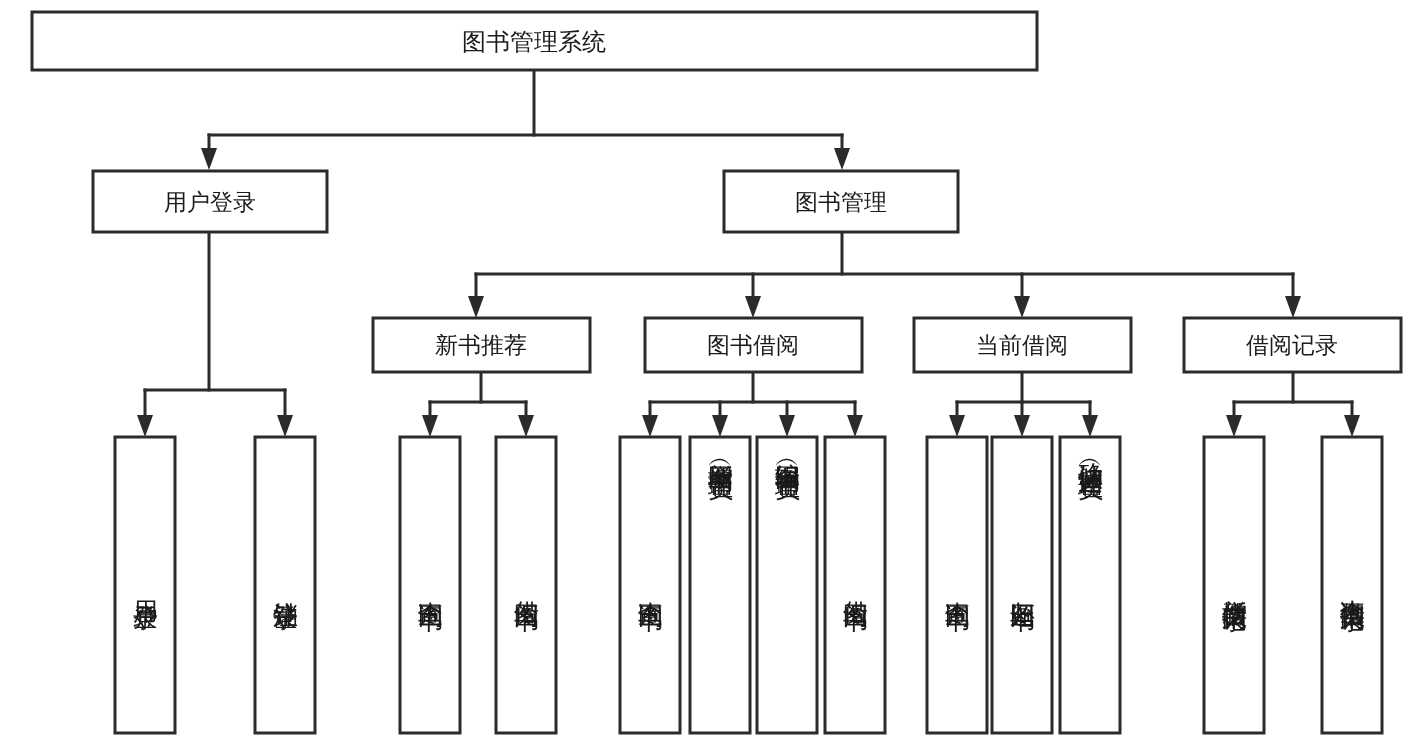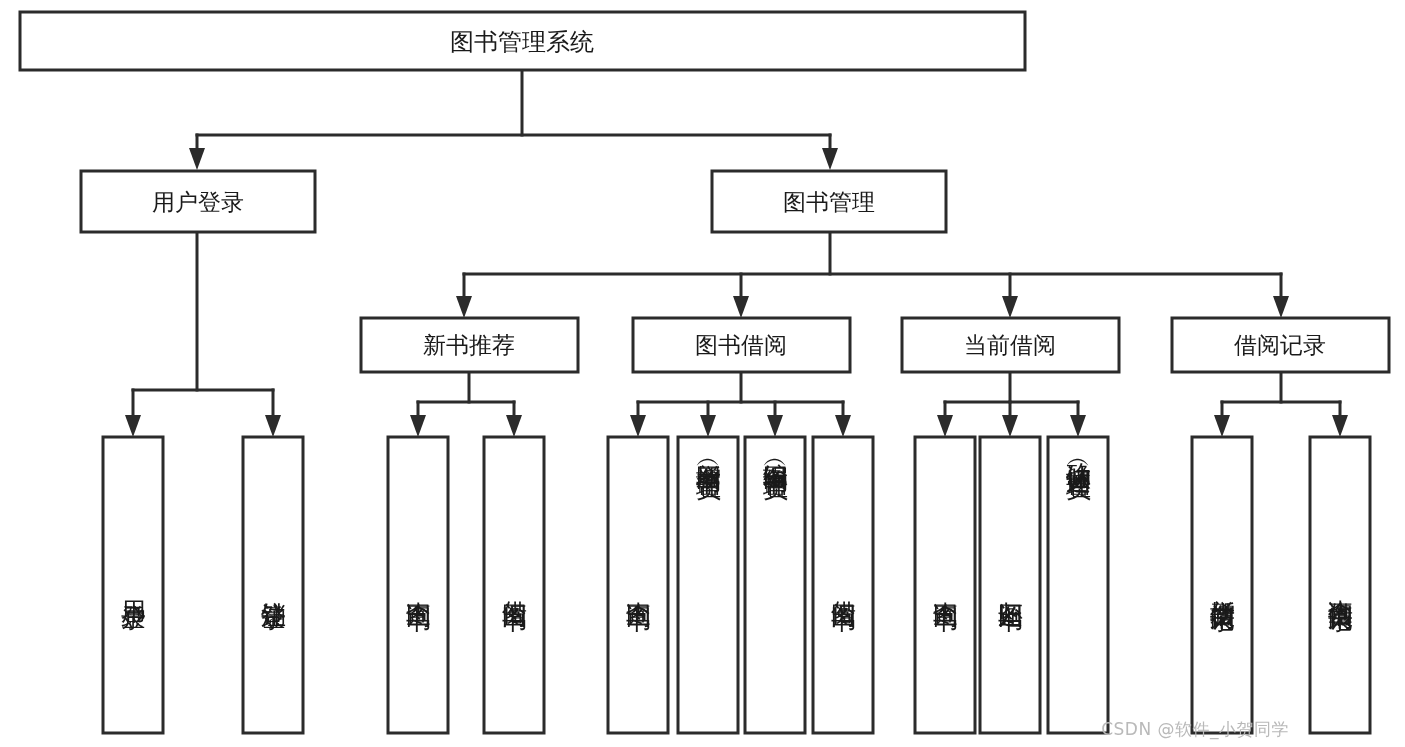--- a/index.html
+++ b/index.html
@@ -9,21 +9,21 @@
   }
   body {
     width: 1405px;
     height: 747px;
     font-family: "DejaVu Sans", "Liberation Sans", sans-serif;
     overflow: hidden;
     position: relative;
   }
   #diagram-root {
     position: absolute;
-    left: 0; top: 0;
+    left: 12px; top: 0;
     width: 1297px;
     height: 747px;
   }
   svg.flow {
     display: block;
     width: 1405px;
     height: 747px;
   }
   .box-rect {
     fill: #ffffff;
@@ -245,15 +245,14 @@
   <div class="leaf-label-wrap" style="left:1048px; top:443px; width:60px; height:290px; align-items:flex-start;">
     <span class="leaf-label">确认归还（管理员）</span>
   </div>
   <div class="leaf-label-wrap" style="left:1192px; top:437px; width:60px; height:296px;">
     <span class="leaf-label">新增借阅记录</span>
   </div>
   <div class="leaf-label-wrap" style="left:1310px; top:437px; width:60px; height:296px;">
     <span class="leaf-label">查询借阅记录</span>
   </div>
 
-  <div class="watermark">CSDN @软件_小贺同学</div>
 
 </div>
 
 </body></html>

